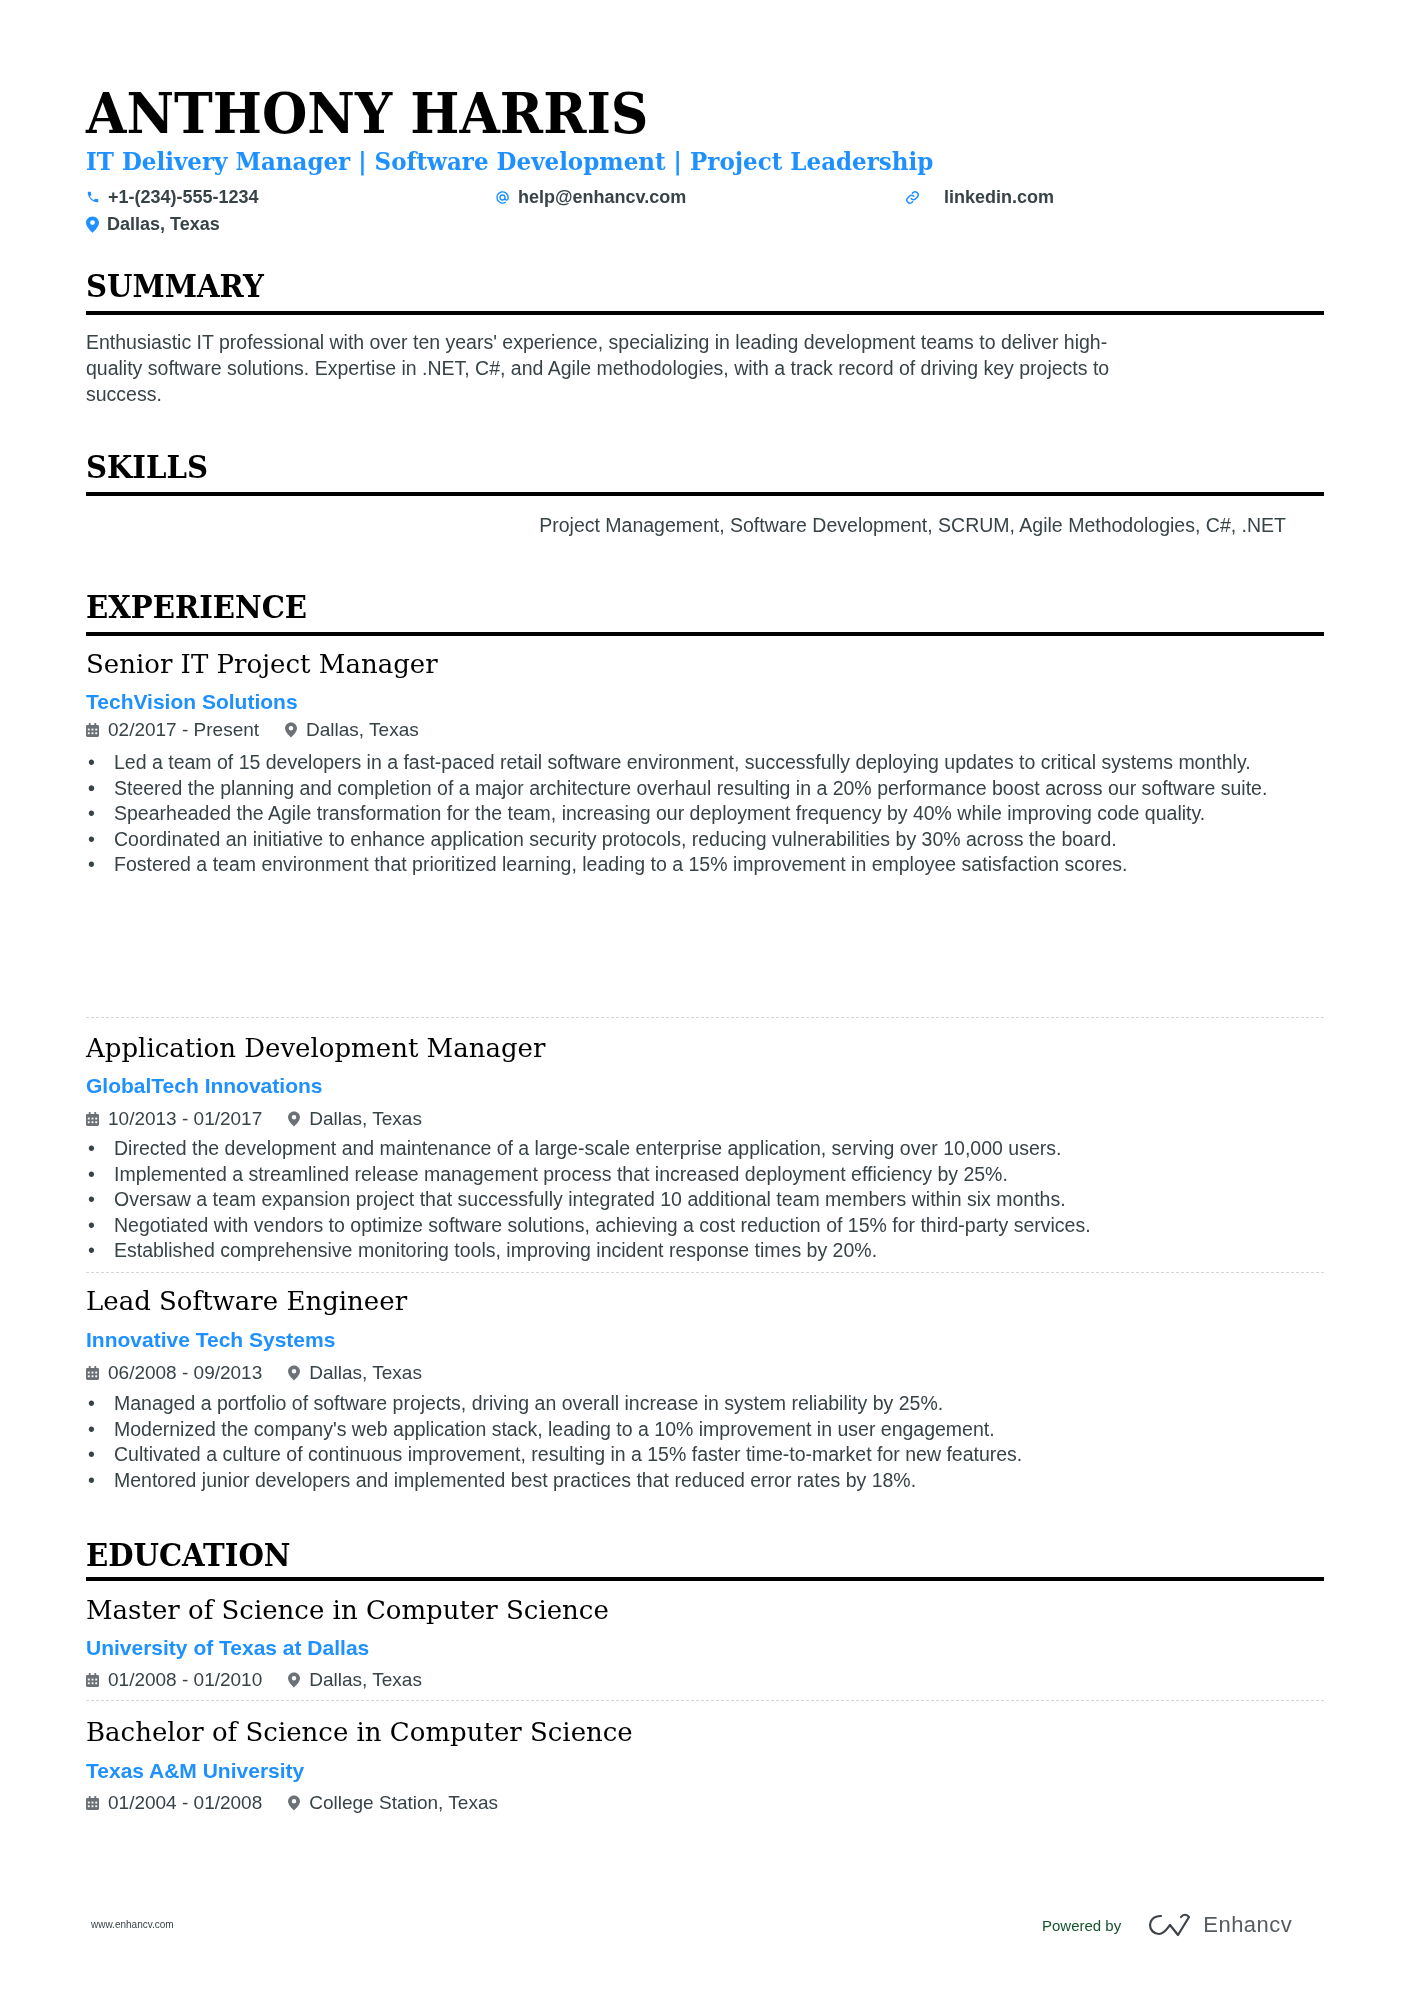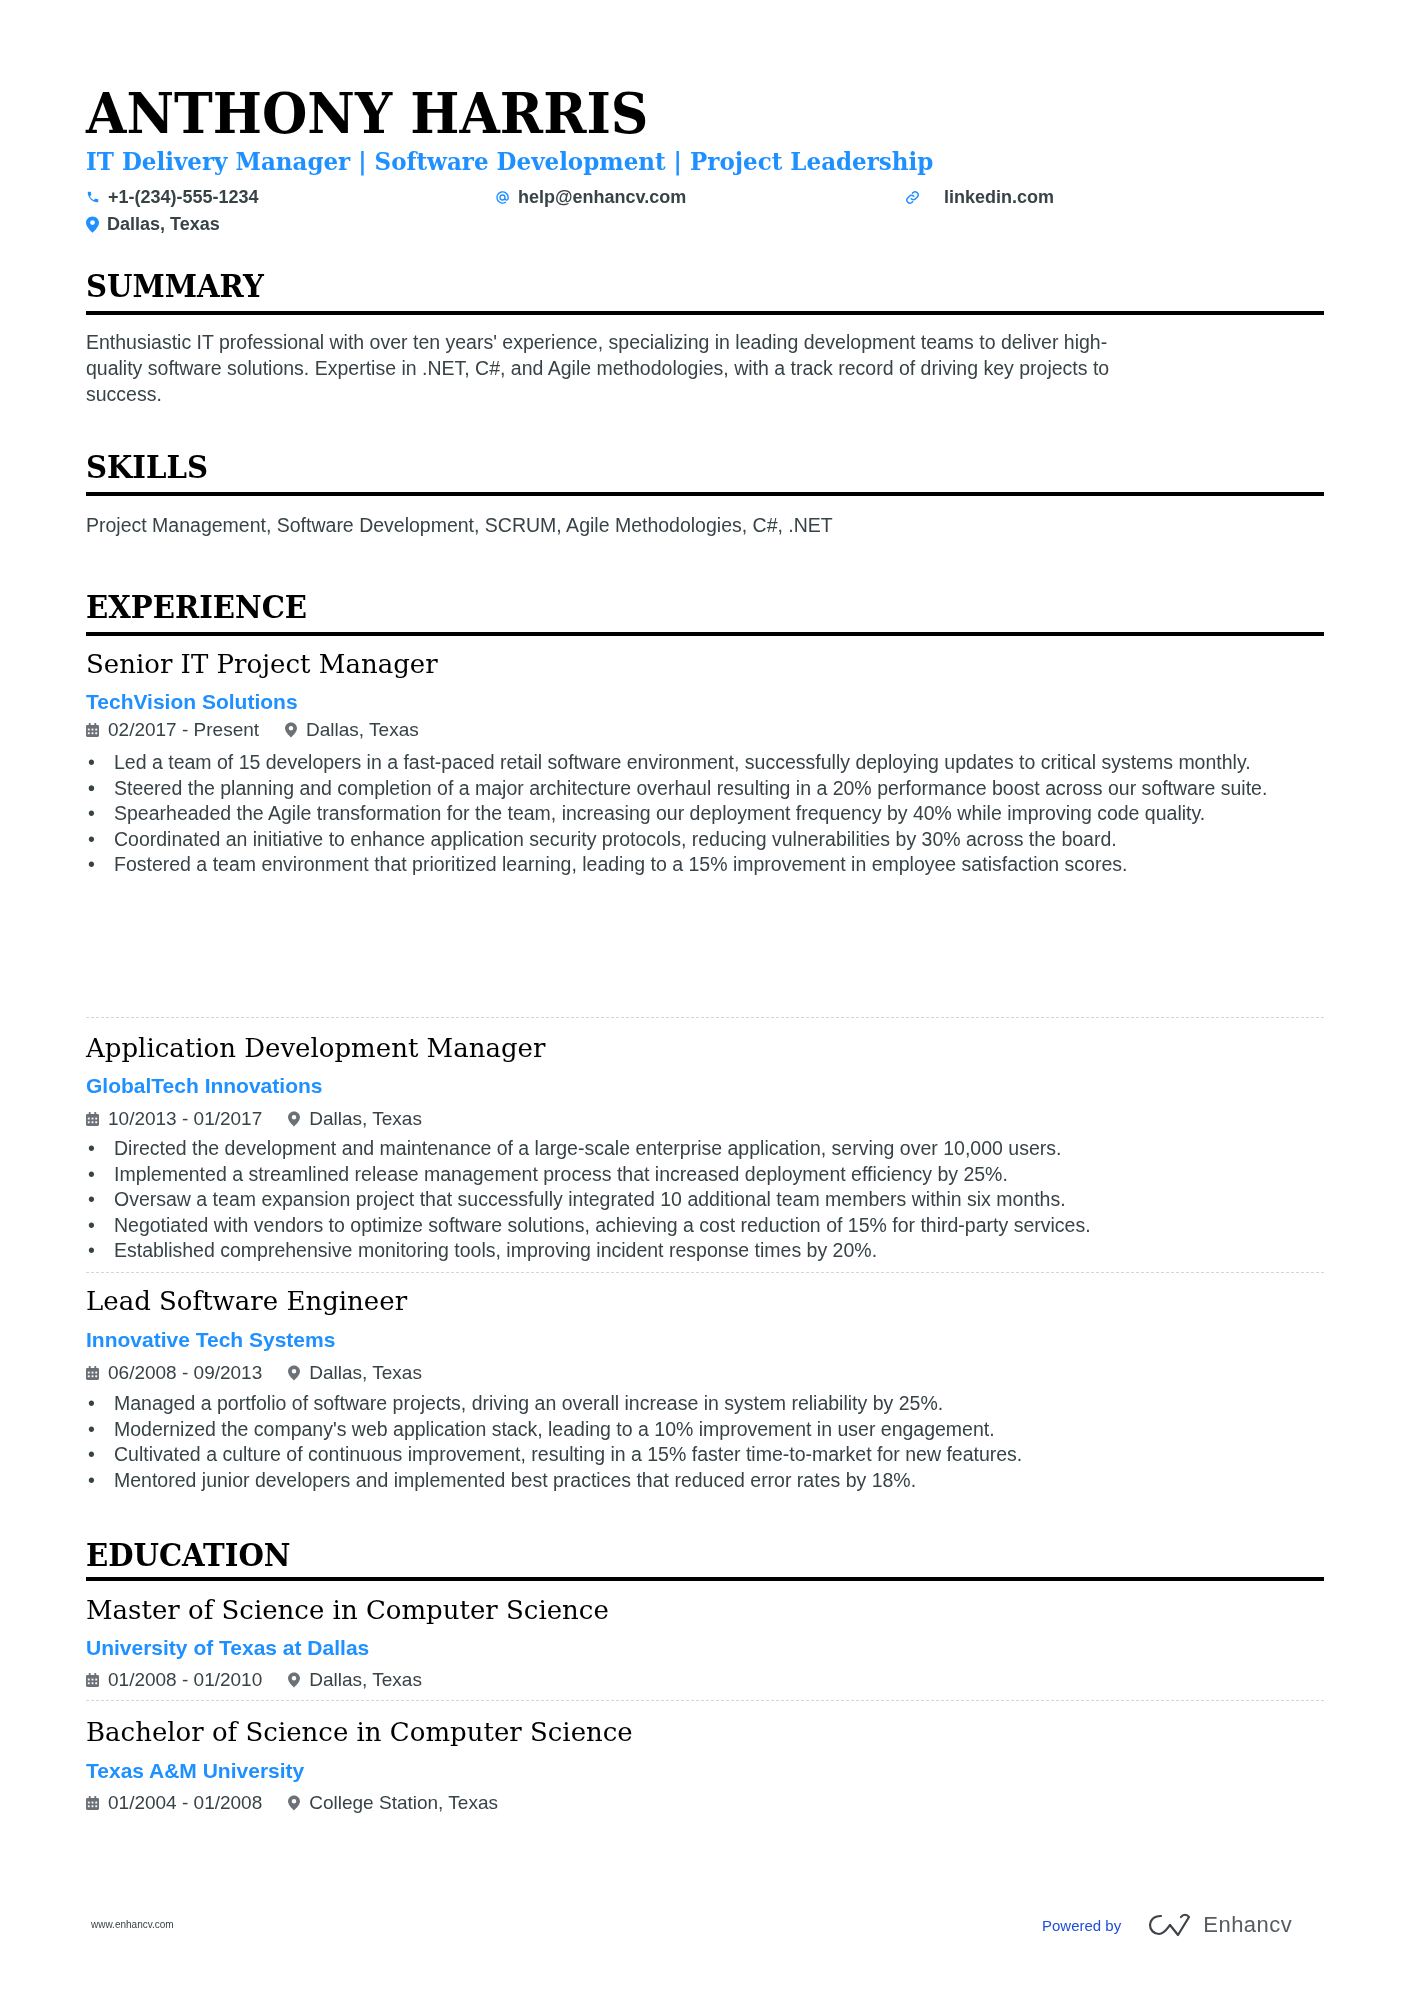--- a/index.html
+++ b/index.html
@@ -16,21 +16,21 @@
   .entry-org { position:absolute; left:0; font-size:21px; font-weight:bold; color:#1e90ff; line-height:28px; white-space:nowrap; }
   .meta { position:absolute; left:0; font-size:19px; color:#384347; line-height:26px; white-space:nowrap; display:flex; align-items:center; }
   .meta .ico { display:inline-flex; align-items:center; margin-right:9px; }
   .meta .loc { display:inline-flex; align-items:center; margin-left:26px; }
   .bullets { position:absolute; left:0; width:1238px; margin:0; padding:0; list-style:none; }
   .bullets li { position:relative; padding-left:28px; font-size:19.5px; line-height:25.6px; color:#384347; }
   .bullets li .dot { position:absolute; left:2px; top:0; }
   .sep { position:absolute; left:0; width:1238px; height:0; border-top:1.5px dashed #d4d7da; }
   .footer-left { position:absolute; left:91px; top:1919px; font-size:10px; color:#384347; }
   .footer-right { position:absolute; left:1042px; top:1912px; display:flex; align-items:center; }
-  .powered { font-size:15px; color:#1d4ed8; margin-right:26px; }
+  .powered { font-size:15px; color:#14532d; margin-right:26px; }
   .brand { font-size:22px; color:#555b60; margin-left:10px; letter-spacing:0.5px; }
 </style>
 </head>
 <body>
 
 <div class="page">
 
   <div class="name">ANTHONY HARRIS</div>
   <div class="subtitle">IT Delivery Manager | Software Development | Project Leadership</div>
 
@@ -65,21 +65,21 @@
   <div class="section-title" style="top:266px;">SUMMARY</div>
   <div class="rule" style="top:311px;"></div>
   <div class="para" style="top:329px;">
     <div>Enthusiastic IT professional with over ten years' experience, specializing in leading development teams to deliver high-</div>
     <div>quality software solutions. Expertise in .NET, C#, and Agile methodologies, with a track record of driving key projects to</div>
     <div>success.</div>
   </div>
 
   <div class="section-title" style="top:447px;">SKILLS</div>
   <div class="rule" style="top:492px;"></div>
-  <div class="para" style="top:512px;">Project Management, Software Development, SCRUM, Agile Methodologies, C#, .NET</div>
+  <div class="para" style="top:512px;text-align:right;">Project Management, Software Development, SCRUM, Agile Methodologies, C#, .NET</div>
 
   <div class="section-title" style="top:587px;">EXPERIENCE</div>
   <div class="rule" style="top:632px;"></div>
 
   <div class="entry-title" style="top:647px;">Senior IT Project Manager</div>
   <div class="entry-org" style="top:688px;">TechVision Solutions</div>
   <div class="meta" style="top:717px;">
     <span class="ico">
         <svg width="13" height="14" viewBox="0 0 14 15">
           <rect x="0" y="2" width="14" height="13" rx="1.5" fill="#6b7176"></rect>

